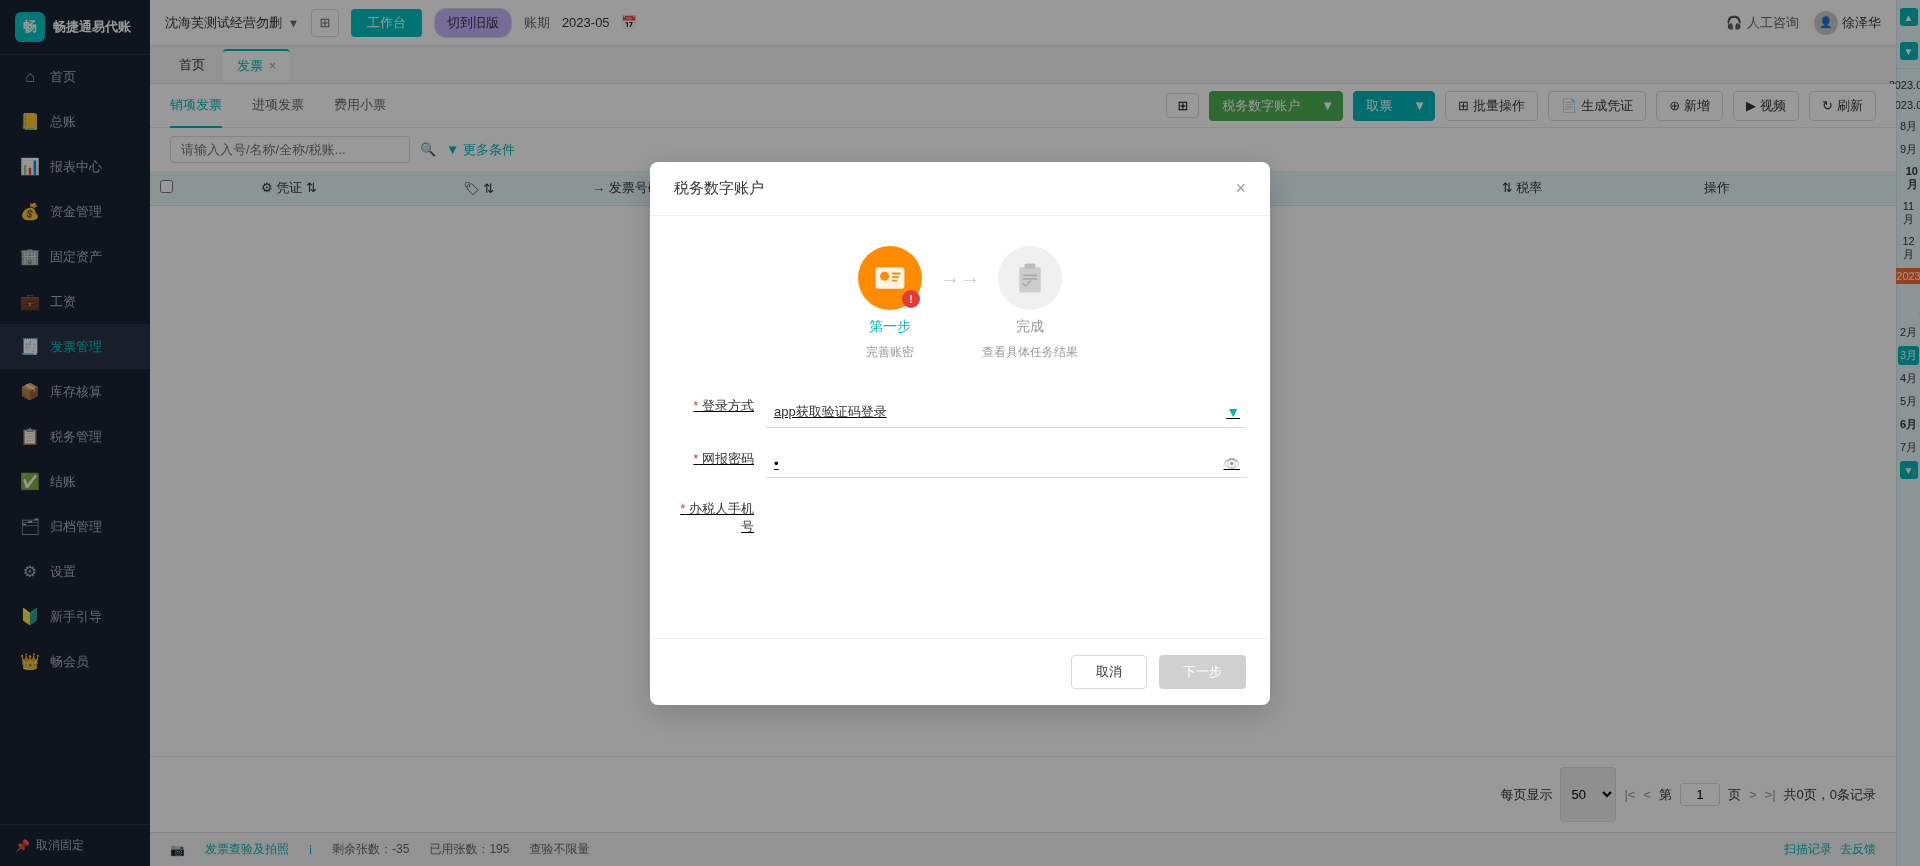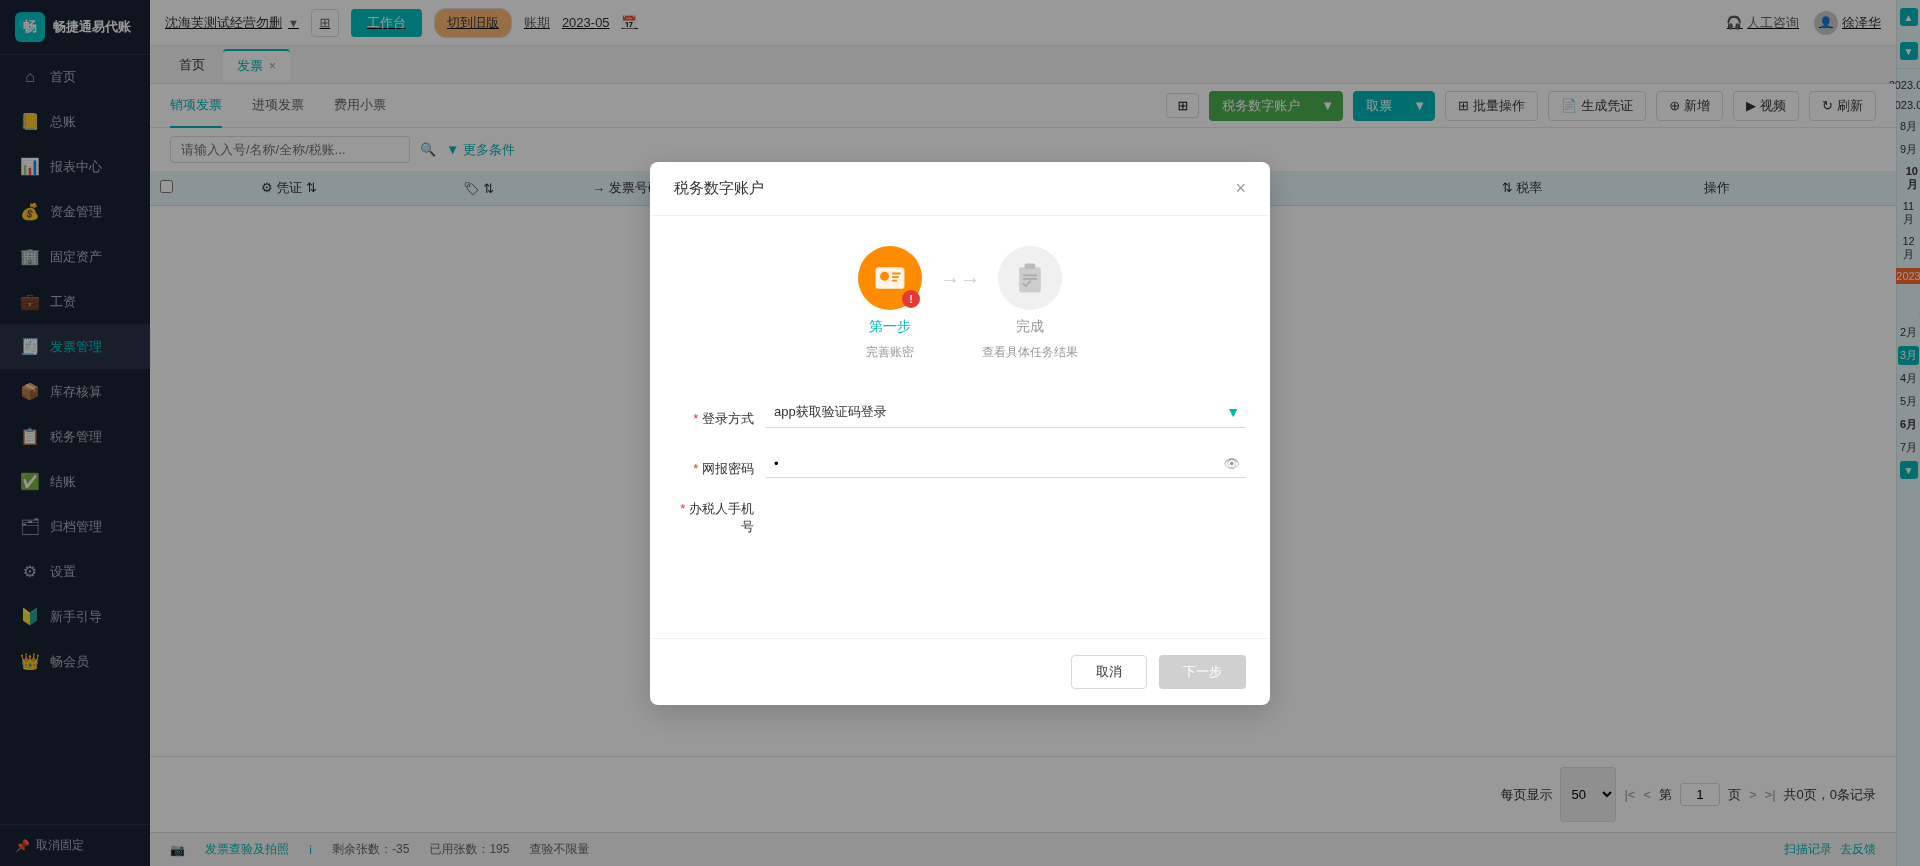--- a/index.html
+++ b/index.html
@@ -17,26 +17,26 @@
     .sidebar-item { display: flex; align-items: center; gap: 10px; padding: 13px 20px; cursor: pointer; color: #a8b4c0; font-size: 13px; }
     .sidebar-item.active { background: #2a3446; color: #00c8c8; }
     .sidebar-item-icon { font-size: 16px; width: 20px; text-align: center; }
     .sidebar-footer { padding: 12px 15px; border-top: 1px solid #2a3446; }
     .sidebar-cancel-pin { display: flex; align-items: center; gap: 6px; color: #a8b4c0; cursor: pointer; font-size: 12px; }
 
     
     .main-content { flex: 1; display: flex; flex-direction: column; overflow: hidden; }
 
     
-    .topbar { height: 46px; background: white; display: flex; align-items: center; padding: 0 15px; gap: 12px; border-bottom: 1px solid #e8e8e8; flex-shrink: 0; text-decoration: underline; }
+    .topbar { height: 46px; background: white; display: flex; align-items: center; padding: 0 15px; gap: 12px; border-bottom: 1px solid #e8e8e8; flex-shrink: 0; }
     .topbar-company { display: flex; align-items: center; gap: 6px; font-size: 13px; color: #333; }
     .topbar-company-dropdown { color: #666; font-size: 11px; cursor: pointer; }
     .topbar-icon-btn { width: 28px; height: 28px; border: 1px solid #ddd; border-radius: 4px; display: flex; align-items: center; justify-content: center; cursor: pointer; color: #666; }
     .topbar-workbench { background: #00c0c0; color: white; padding: 5px 16px; border-radius: 4px; font-size: 13px; cursor: pointer; border: none; }
-    .topbar-switch-old { background: #fdba74; border: 1px solid #ddd; color: #333; padding: 5px 12px; border-radius: 12px; font-size: 13px; cursor: pointer; }
+    .topbar-switch-old { background: #c4b5fd; border: 1px solid #ddd; color: #333; padding: 5px 12px; border-radius: 12px; font-size: 13px; cursor: pointer; }
     .topbar-right { margin-left: auto; display: flex; align-items: center; gap: 15px; }
     .topbar-service { display: flex; align-items: center; gap: 4px; color: #666; font-size: 13px; cursor: pointer; }
     .topbar-user { display: flex; align-items: center; gap: 4px; color: #333; font-size: 13px; cursor: pointer; }
     .user-avatar { width: 24px; height: 24px; background: #ccc; border-radius: 50%; display: flex; align-items: center; justify-content: center; color: white; font-size: 11px; }
 
     
     .tabbar { height: 38px; background: #f5f5f5; display: flex; align-items: center; padding: 0 15px; border-bottom: 1px solid #e0e0e0; flex-shrink: 0; gap: 4px; }
     .tab-item { padding: 6px 14px; font-size: 13px; cursor: pointer; color: #666; border-radius: 4px 4px 0 0; display: flex; align-items: center; gap: 6px; }
     .tab-item.active { background: white; color: #00b8b8; border-top: 2px solid #00b8b8; }
     .tab-close { font-size: 12px; color: #999; cursor: pointer; }
@@ -105,21 +105,21 @@
     .step-icon.active { background: #ff8c00; }
     .step-icon.inactive { background: #f0f0f0; }
     .step-icon svg { width: 36px; height: 36px; }
     .step-badge { position: absolute; bottom: 2px; right: 2px; width: 18px; height: 18px; background: #e53935; border-radius: 50%; display: flex; align-items: center; justify-content: center; color: white; font-size: 11px; font-weight: bold; }
     .step-label { font-size: 14px; color: #00b8b8; font-weight: 500; }
     .step-label.inactive { color: #999; }
     .step-desc { font-size: 12px; color: #999; }
     .step-arrow { display: flex; align-items: center; padding-top: 20px; color: #ccc; font-size: 20px; }
 
     
-    .form-row { display: flex; align-items: flex-end; margin-bottom: 22px; gap: 12px; }
+    .form-row { display: flex; align-items: flex-start; margin-bottom: 22px; gap: 12px; text-decoration: underline; }
     .form-label { font-size: 13px; color: #333; width: 80px; text-align: right; flex-shrink: 0; }
     .form-control { flex: 1; border: none; border-bottom: 1px solid #d9d9d9; padding: 6px 8px; font-size: 13px; outline: none; background: transparent; }
     .form-select-wrapper { flex: 1; position: relative; border-bottom: 1px solid #d9d9d9; display: flex; align-items: center; }
     .form-select-value { flex: 1; padding: 6px 8px; font-size: 13px; color: #333; }
     .form-select-arrow { color: #00b8b8; cursor: pointer; padding-right: 6px; font-size: 14px; }
     .form-password { position: relative; flex: 1; border-bottom: 1px solid #d9d9d9; display: flex; align-items: center; }
     .form-password input { border: none; outline: none; flex: 1; padding: 6px 8px; font-size: 13px; background: transparent; }
     .form-password-eye { color: #999; cursor: pointer; padding-right: 6px; }
 
     

